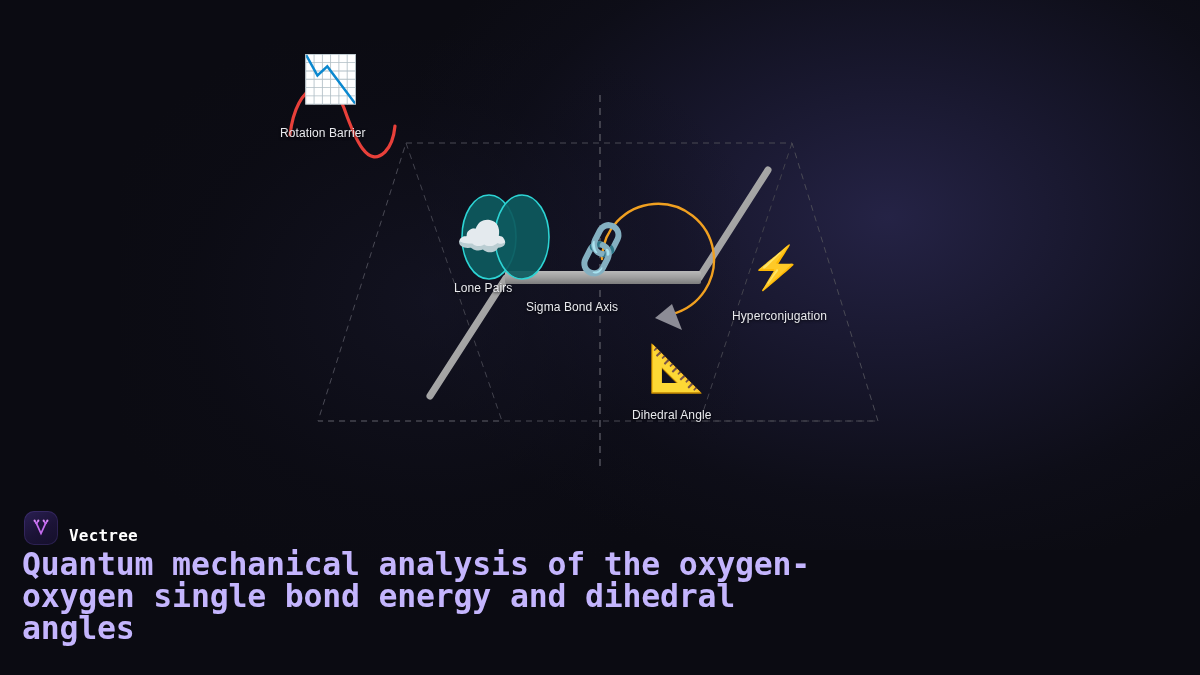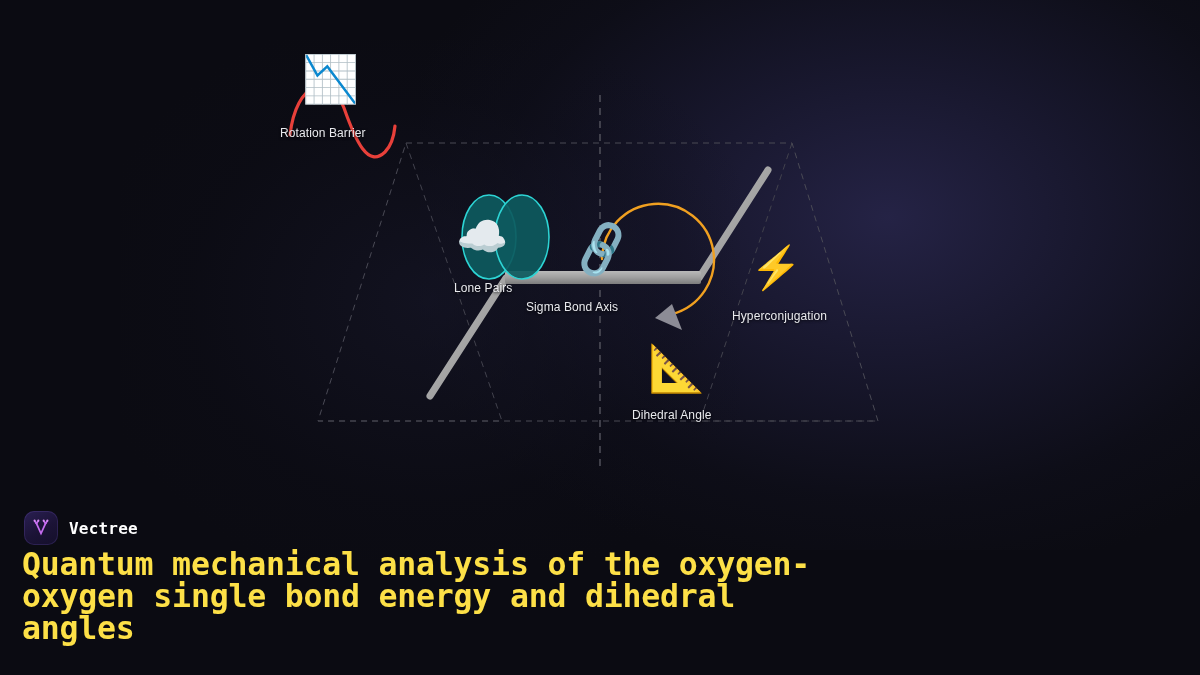--- a/index.html
+++ b/index.html
@@ -85,21 +85,21 @@
     top: 500px;
     width: 1200px;
     height: 175px;
   }
 
   .brand-row {
     position: absolute;
     left: 24px;
     top: 11px;
     display: flex;
-    align-items: center;
+    align-items: flex-end;
     gap: 11px;
   }
 
   .brand-logo {
     width: 34px;
     height: 34px;
     border-radius: 10px;
     background: linear-gradient(150deg, #2a1f52 0%, #1b1336 55%, #140f2a 100%);
     display: flex;
     align-items: center;
@@ -114,21 +114,21 @@
     font-weight: bold;
     font-family: "DejaVu Sans Mono", "Liberation Mono", monospace;
     letter-spacing: 0.2px;
   }
 
   .headline {
     position: absolute;
     left: 22px;
     top: 48px;
     width: 830px;
-    color: #fde047;
+    color: #c4b5fd;
     font-family: "DejaVu Sans Mono", "Liberation Mono", monospace;
     font-weight: bold;
     font-size: 31.5px;
     line-height: 32px;
     letter-spacing: -0.2px;
   }
 
   .url {
     position: absolute;
     right: 22px;

